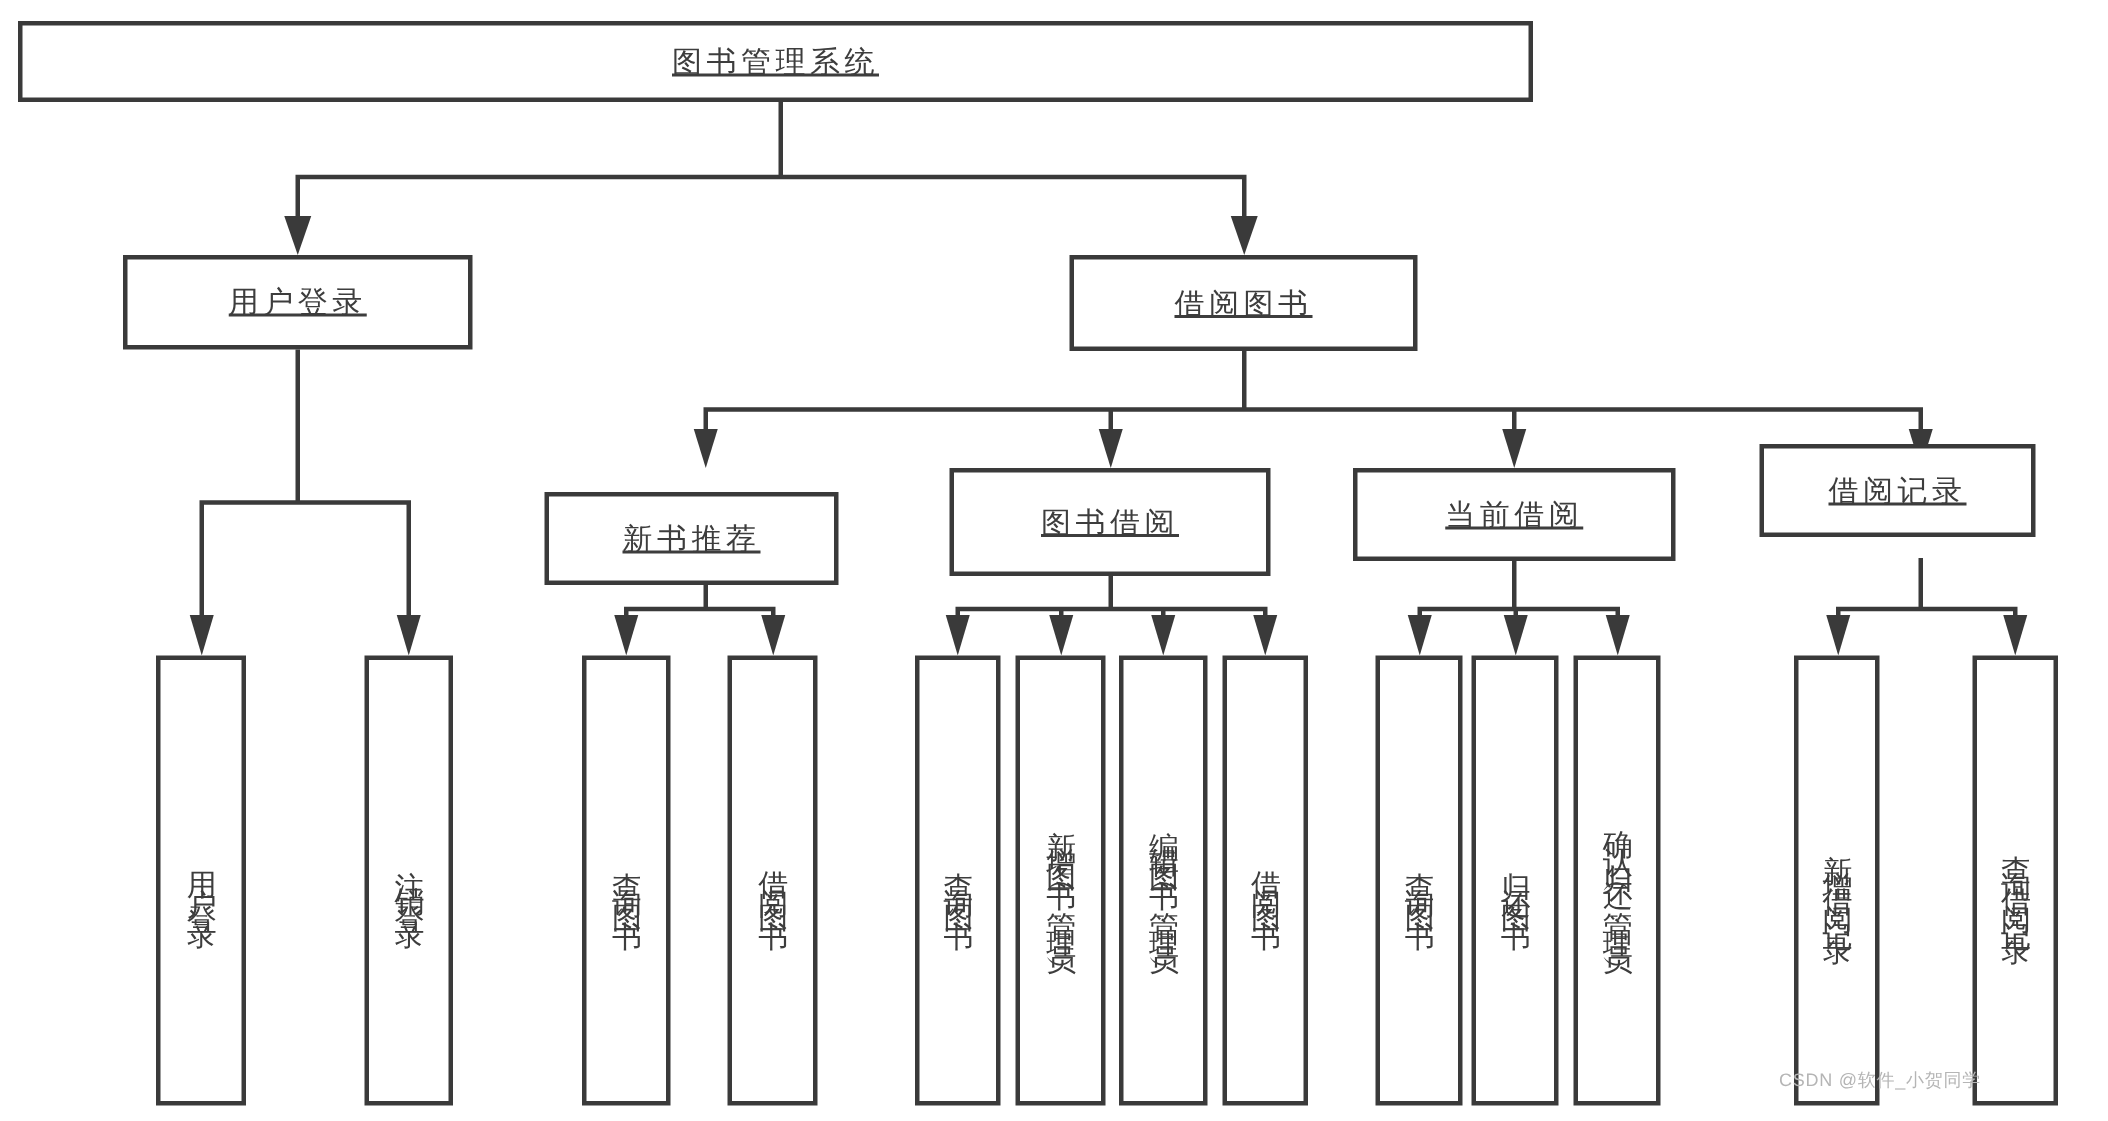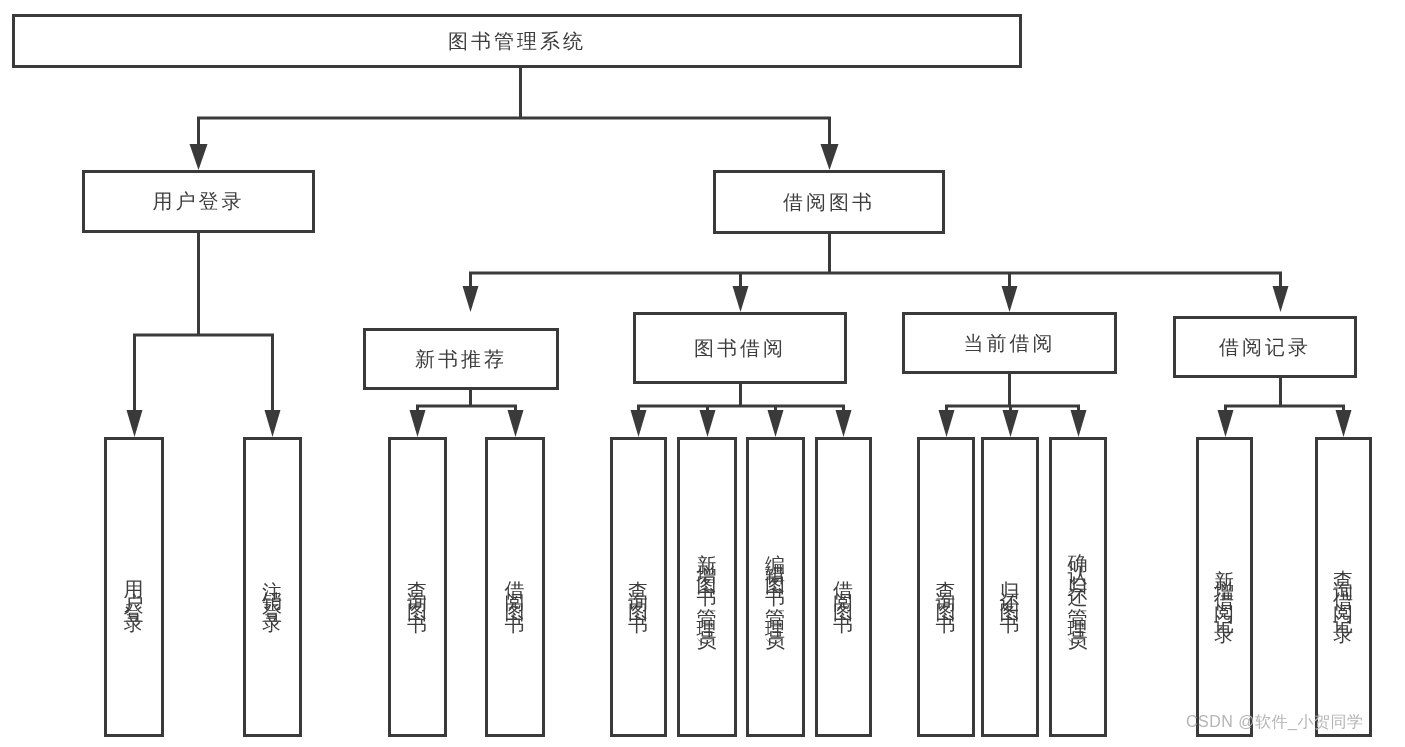--- a/index.html
+++ b/index.html
@@ -37,33 +37,34 @@
     background: var(--bg);
     display: flex;
     align-items: center;
     justify-content: center;
     overflow: hidden;
   }
   .node.h {
     font-size: 20px;
     letter-spacing: 3px;
     white-space: nowrap;
+    text-decoration: underline;
   }
   .node.v {
     writing-mode: vertical-rl;
     text-orientation: mixed;
     font-size: 20px;
     letter-spacing: 11px;
     line-height: 1;
   }
   .watermark {
     position: absolute;
     left: 1186px;
     top: 712px;
-    font-size: 16px;
+    font-size: 12px;
     letter-spacing: 0.5px;
     color: var(--watermark);
     white-space: nowrap;
     z-index: 10;
   }
 </style>
 </head>
 <body>
 
 <div class="canvas">
@@ -105,21 +106,21 @@
   </svg>
 
   <div class="node h" style="left:12px;top:14px;width:1010px;height:54px">图书管理系统</div>
 
   <div class="node h" style="left:82px;top:170px;width:233px;height:63px">用户登录</div>
   <div class="node h" style="left:713px;top:170px;width:232px;height:64px">借阅图书</div>
 
   <div class="node h" style="left:363px;top:328px;width:196px;height:62px">新书推荐</div>
   <div class="node h" style="left:633px;top:312px;width:214px;height:72px">图书借阅</div>
   <div class="node h" style="left:902px;top:312px;width:215px;height:62px">当前借阅</div>
-  <div class="node h" style="left:1173px;top:316px;width:184px;height:62px">借阅记录</div>
+  <div class="node h" style="left:1173px;top:296px;width:184px;height:62px">借阅记录</div>
 
   <div class="node v" style="left:104px;top:437px;width:60px;height:300px">用户登录</div>
   <div class="node v" style="left:243px;top:437px;width:59px;height:300px">注销登录</div>
 
   <div class="node v" style="left:388px;top:437px;width:59px;height:300px">查询图书</div>
   <div class="node v" style="left:485px;top:437px;width:60px;height:300px">借阅图书</div>
 
   <div class="node v" style="left:610px;top:437px;width:57px;height:300px">查询图书</div>
   <div class="node v" style="left:677px;top:437px;width:60px;height:300px">新增图书（管理员）</div>
   <div class="node v" style="left:746px;top:437px;width:59px;height:300px">编辑图书（管理员）</div>

